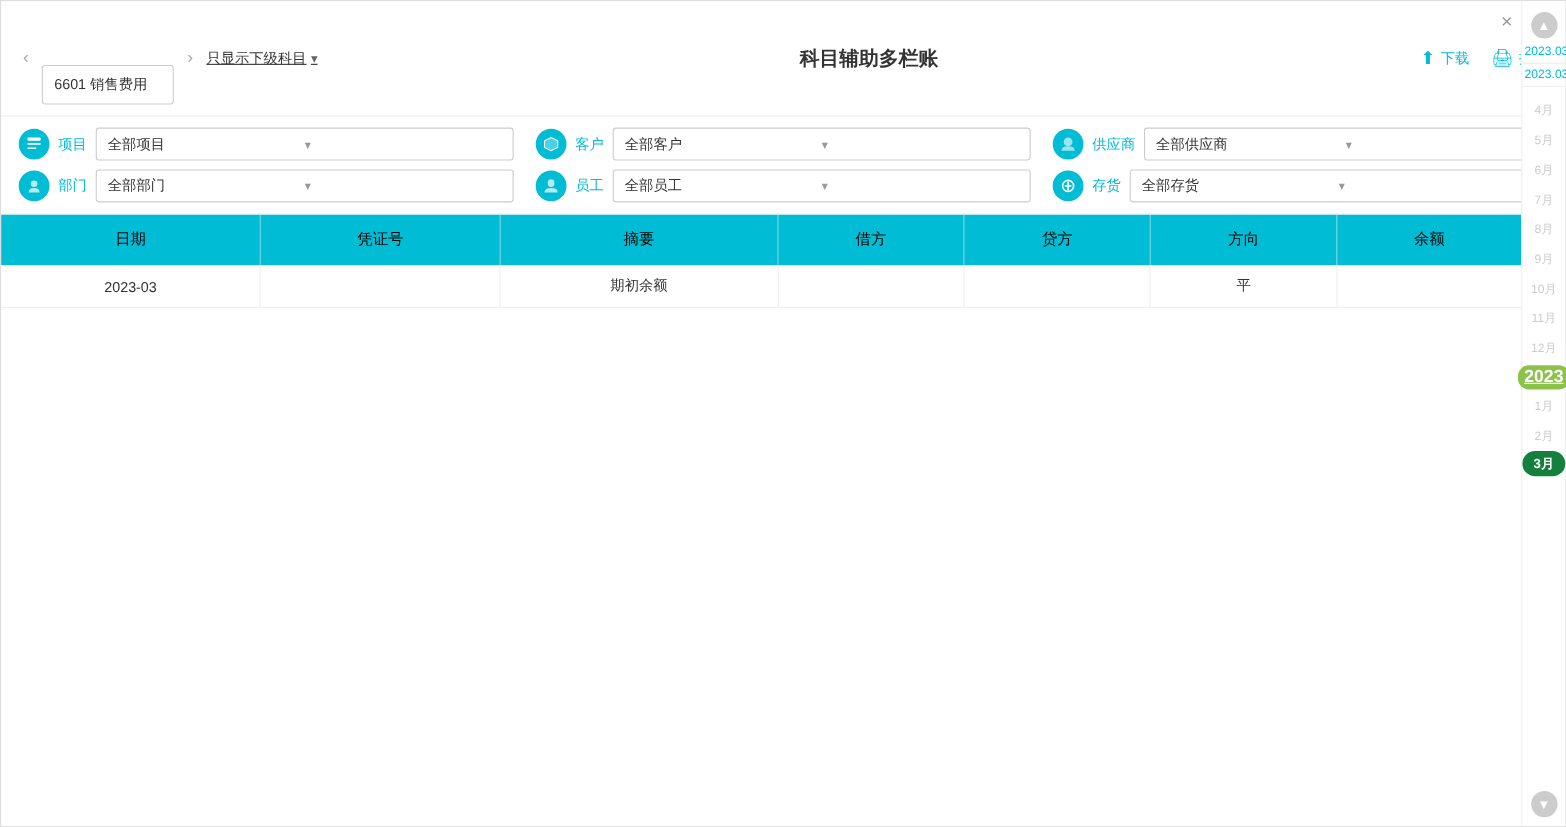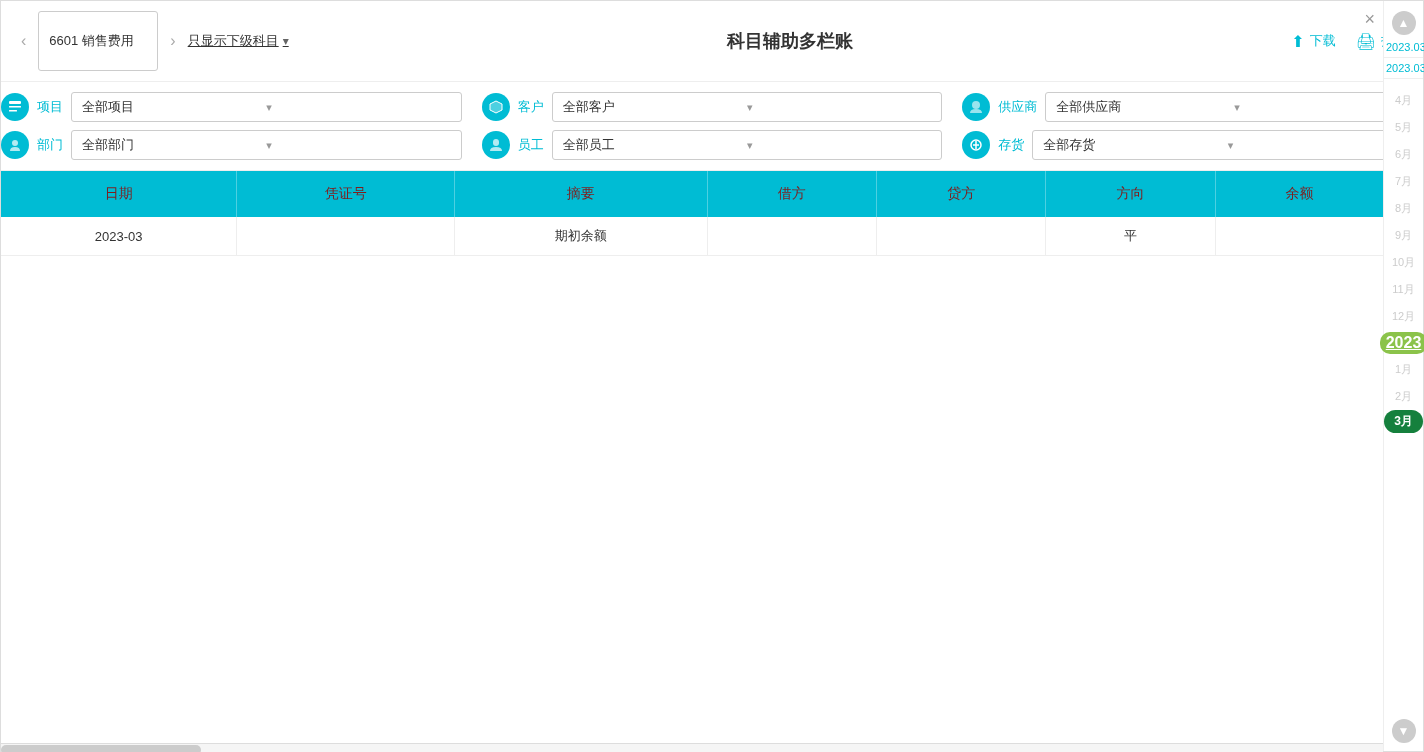--- a/index.html
+++ b/index.html
@@ -4,44 +4,44 @@
   <style>
     * { box-sizing: border-box; margin: 0; padding: 0; }
     body { font-family: "Microsoft YaHei", "SimHei", Arial, sans-serif; font-size: 13px; background: #fff; overflow: hidden; width: 1424px; height: 752px; }
 
     .main-container { width: 1424px; height: 752px; background: #fff; position: relative; border: 1px solid #ddd; }
 
     
     .top-bar { display: flex; align-items: center; justify-content: space-between; padding: 10px 16px; border-bottom: 1px solid #eee; }
     .top-bar-left { display: flex; align-items: center; gap: 8px; }
     .nav-btn { background: none; border: none; cursor: pointer; color: #aaa; font-size: 16px; padding: 2px 4px; }
-    .account-code { border: 1px solid #ccc; border-radius: 3px; padding: 20px 10px; font-size: 13px; color: #333; min-width: 120px; }
+    .account-code { border: 1px solid #ccc; border-radius: 3px; padding: 8px 10px; font-size: 13px; color: #333; min-width: 120px; margin-top: 48px; }
     .show-sub { display: flex; align-items: center; gap: 4px; color: #333; cursor: pointer; text-decoration: underline; font-size: 13px; }
     .dropdown-arrow { color: #666; font-size: 12px; }
 
     .top-bar-center { font-size: 18px; font-weight: bold; color: #333; }
 
     .top-bar-right { display: flex; align-items: center; gap: 20px; }
     .action-btn { display: flex; align-items: center; gap: 5px; cursor: pointer; color: #00bcd4; font-size: 13px; background: none; border: none; }
     .action-btn .icon { font-size: 16px; }
 
     
-    .filter-area { padding: 10px 0; display: flex; flex-direction: column; gap: 8px; border-bottom: 1px solid #eee; }
+    .filter-area { padding: 10px 16px; display: flex; flex-direction: column; gap: 8px; border-bottom: 1px solid #eee; }
     .filter-row { display: flex; align-items: center; gap: 20px; }
     .filter-item { display: flex; align-items: center; gap: 8px; flex: 1; }
     .filter-icon { width: 28px; height: 28px; border-radius: 50%; background: #00bcd4; display: flex; align-items: center; justify-content: center; color: white; font-size: 14px; flex-shrink: 0; }
     .filter-label { color: #00bcd4; font-size: 13px; white-space: nowrap; }
     .filter-select { flex: 1; border: 1px solid #ccc; border-radius: 3px; padding: 5px 10px; font-size: 13px; color: #333; background: #fff; cursor: pointer; display: flex; align-items: center; min-width: 180px; }
     .filter-select span { flex: 1; }
     .filter-select .arr { color: #999; font-size: 11px; }
 
     
     .table-wrapper { overflow: auto; height: calc(752px - 180px); margin-right: 40px; }
     .data-table { width: 100%; border-collapse: collapse; }
-    .data-table thead tr { background: #00bcd4; color: #7f1d1d; }
+    .data-table thead tr { background: #00bcd4; color: #000000; }
     .data-table thead th { padding: 14px 10px; text-align: center; font-weight: normal; font-size: 14px; border-right: 1px solid rgba(255,255,255,0.3); }
     .data-table thead th:last-child { border-right: none; }
     .data-table tbody tr { border-bottom: 1px solid #eee; }
     .data-table tbody td { padding: 10px; text-align: center; color: #333; font-size: 13px; border-right: 1px solid #eee; border-radius: 11px; }
     .data-table tbody td:last-child { border-right: none; }
 
     
     .scrollbar-area { height: 12px; background: #f5f5f5; border-top: 1px solid #ddd; margin-right: 40px; position: relative; }
     .scrollbar-thumb { width: 200px; height: 10px; background: #ccc; border-radius: 5px; position: absolute; left: 0; top: 1px; }
 

